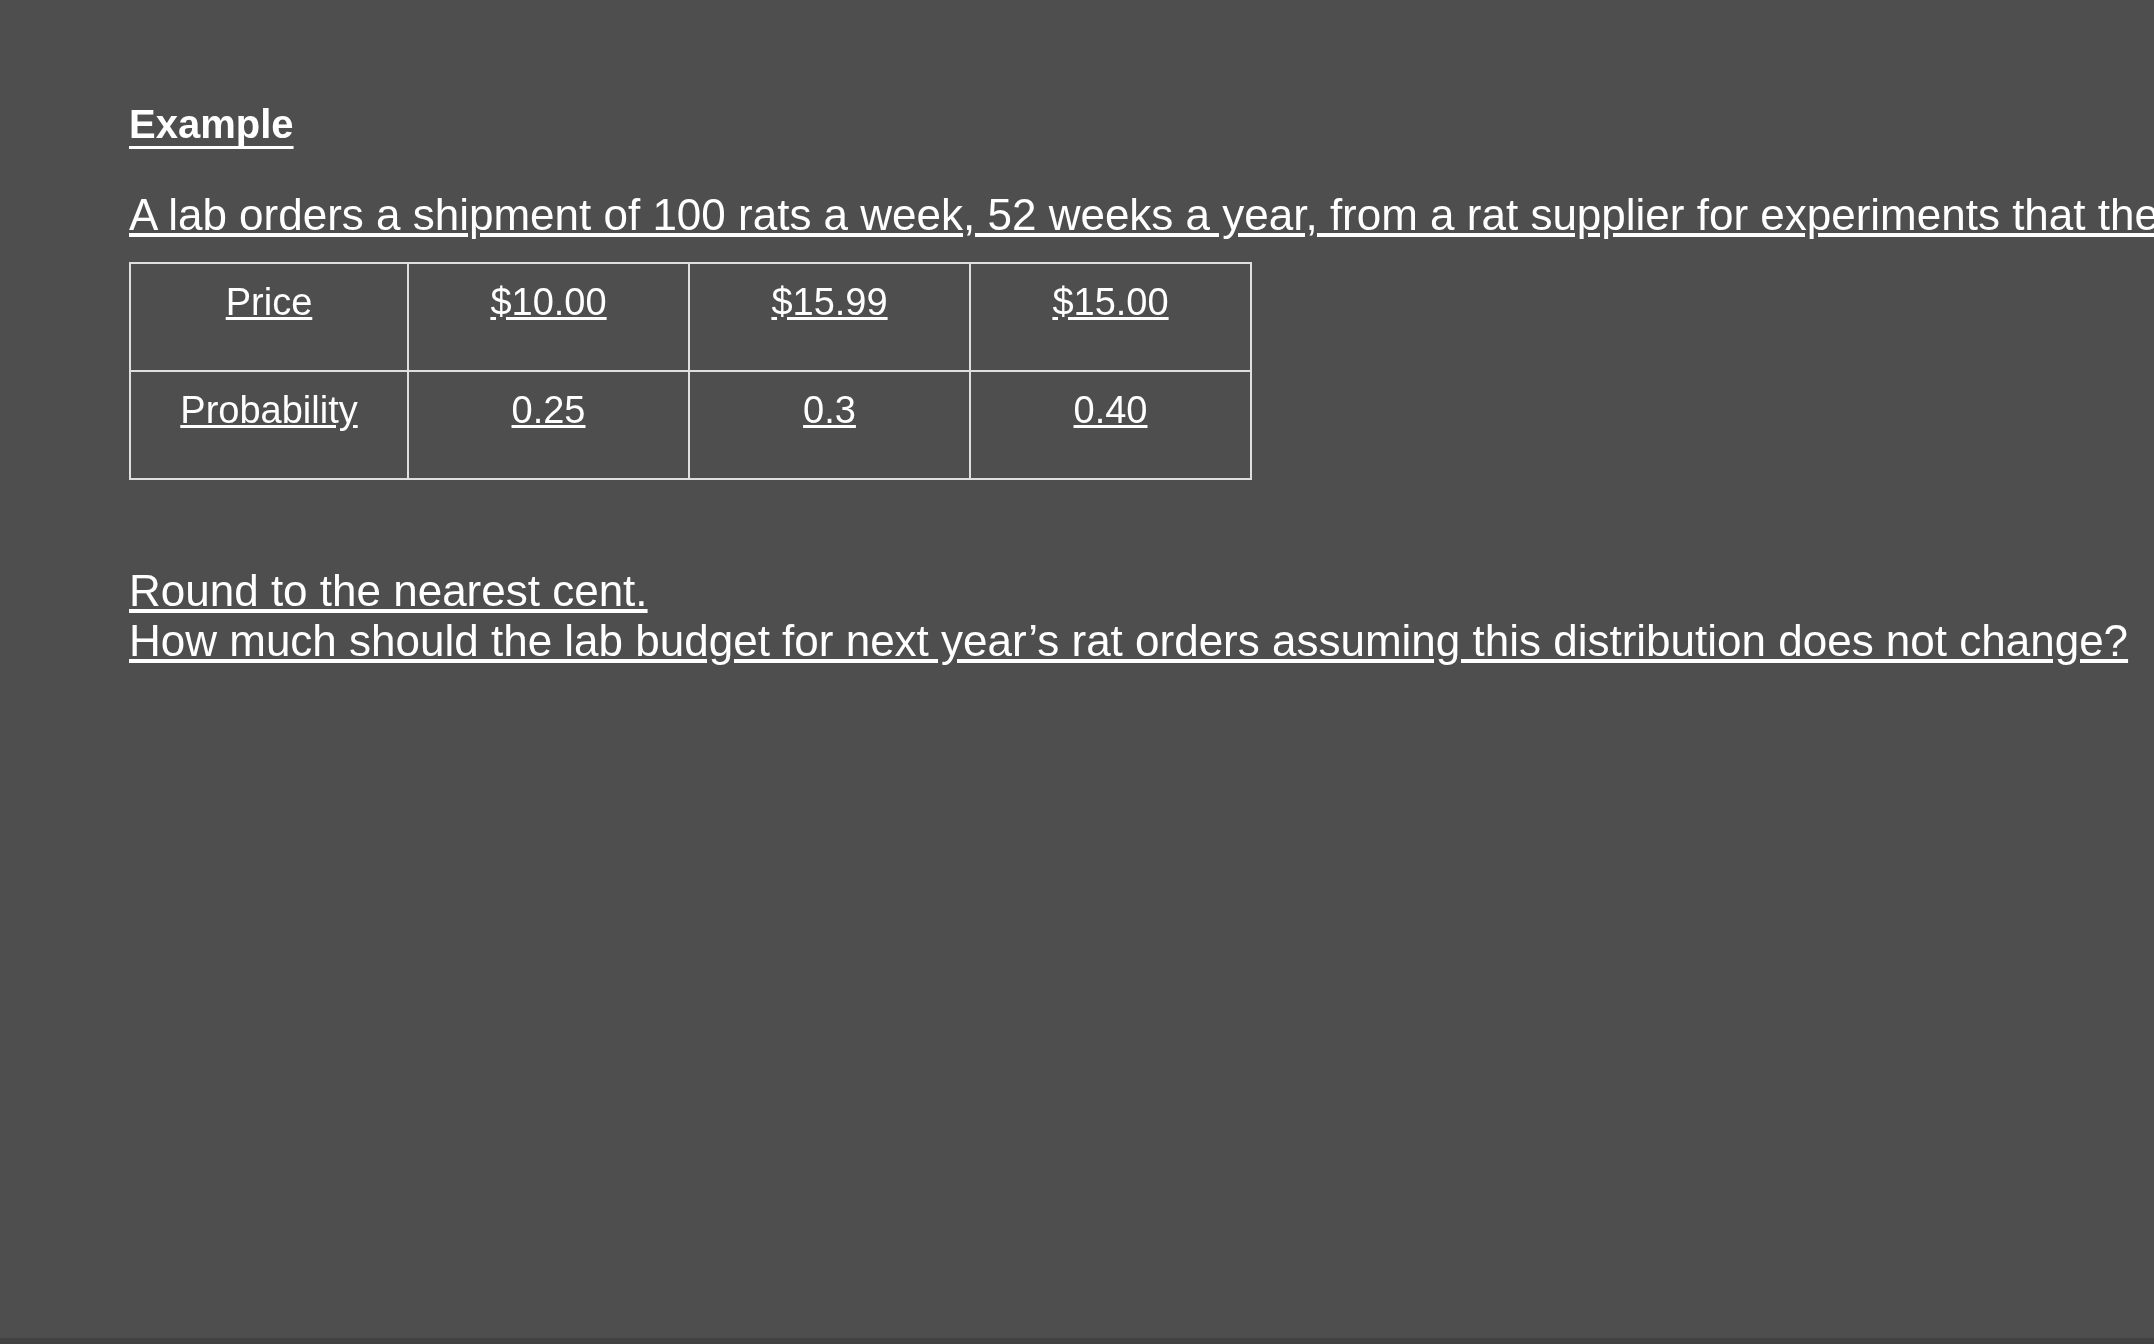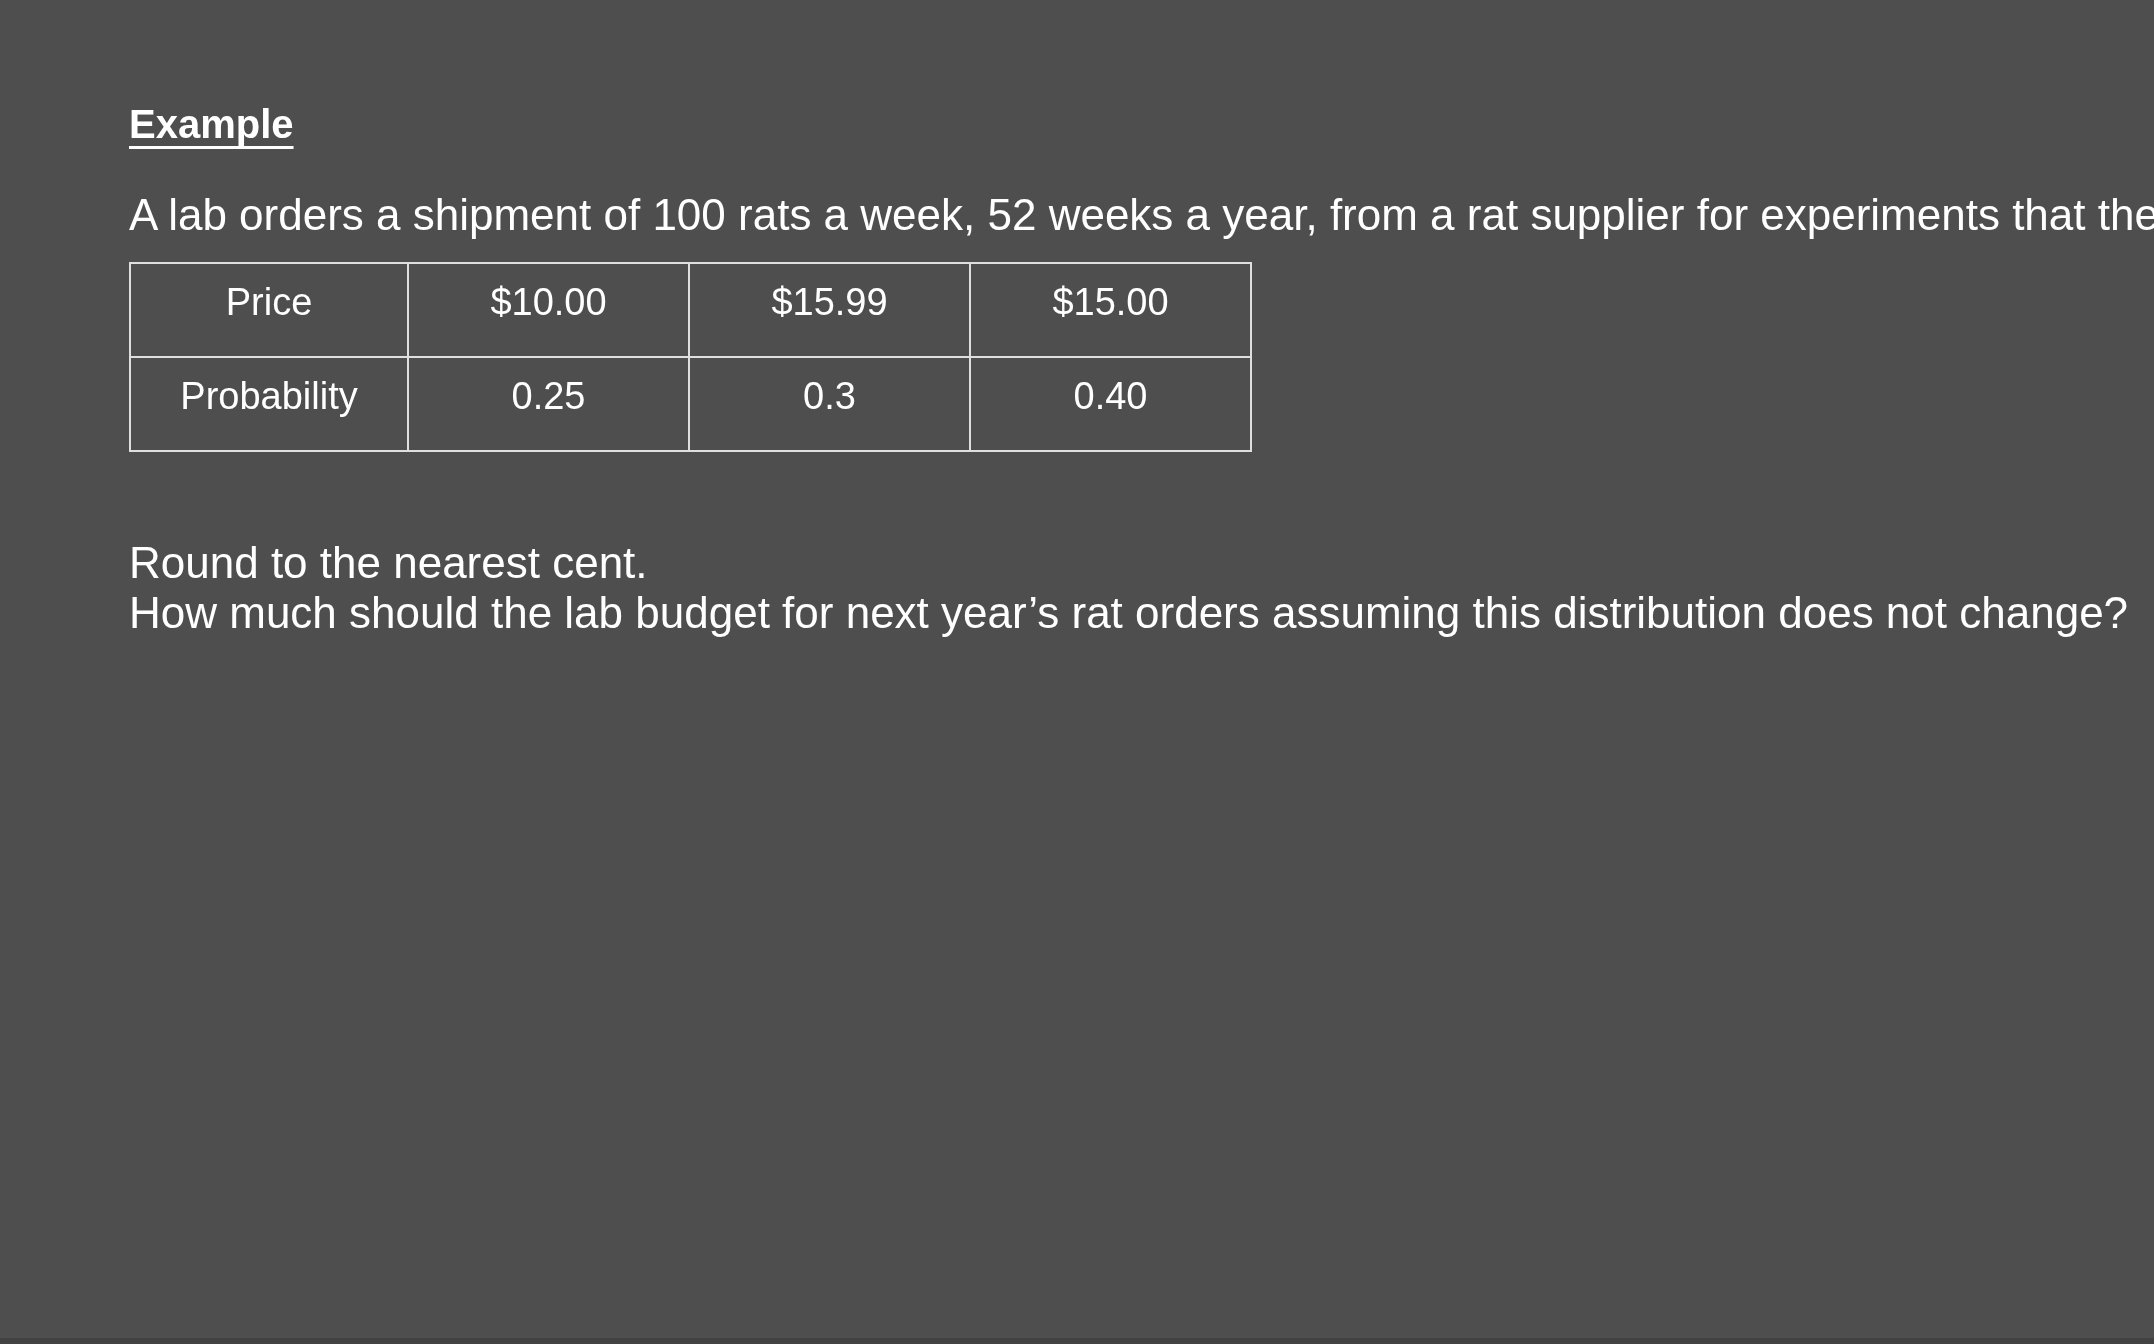--- a/index.html
+++ b/index.html
@@ -10,20 +10,21 @@
     width: 2154px;
     height: 1344px;
     background: #4f4e4e;
     color: #ffffff;
     font-family: "Liberation Sans", sans-serif;
     overflow: hidden;
     position: relative;
   }
   .slide {
     padding: 100px 90px 0 129px;
+    text-decoration: underline;
   }
   .title {
     margin: 0;
     font-size: 40px;
     line-height: 48px;
     font-weight: bold;
     text-decoration: underline;
     text-decoration-thickness: 3px;
     text-underline-offset: 8px;
     display: inline-block;
@@ -37,21 +38,21 @@
   .para .line { display: block; white-space: nowrap; }
   .intro-para { margin-top: 42px; }
   .question-para { margin-top: 86px; }
   table.dist-table {
     margin-top: 22px;
     border-collapse: collapse;
     table-layout: fixed;
   }
   table.dist-table td {
     border: 2px solid #dfdfdf;
-    height: 94px;
+    height: 108px;
     vertical-align: top;
     text-align: center;
     padding: 14px 8px 0 8px;
     font-size: 38px;
     line-height: 48px;
     box-sizing: border-box;
   }
   col.c-label { width: 278px; }
   col.c-val   { width: 281px; }
   .bottom-edge {

